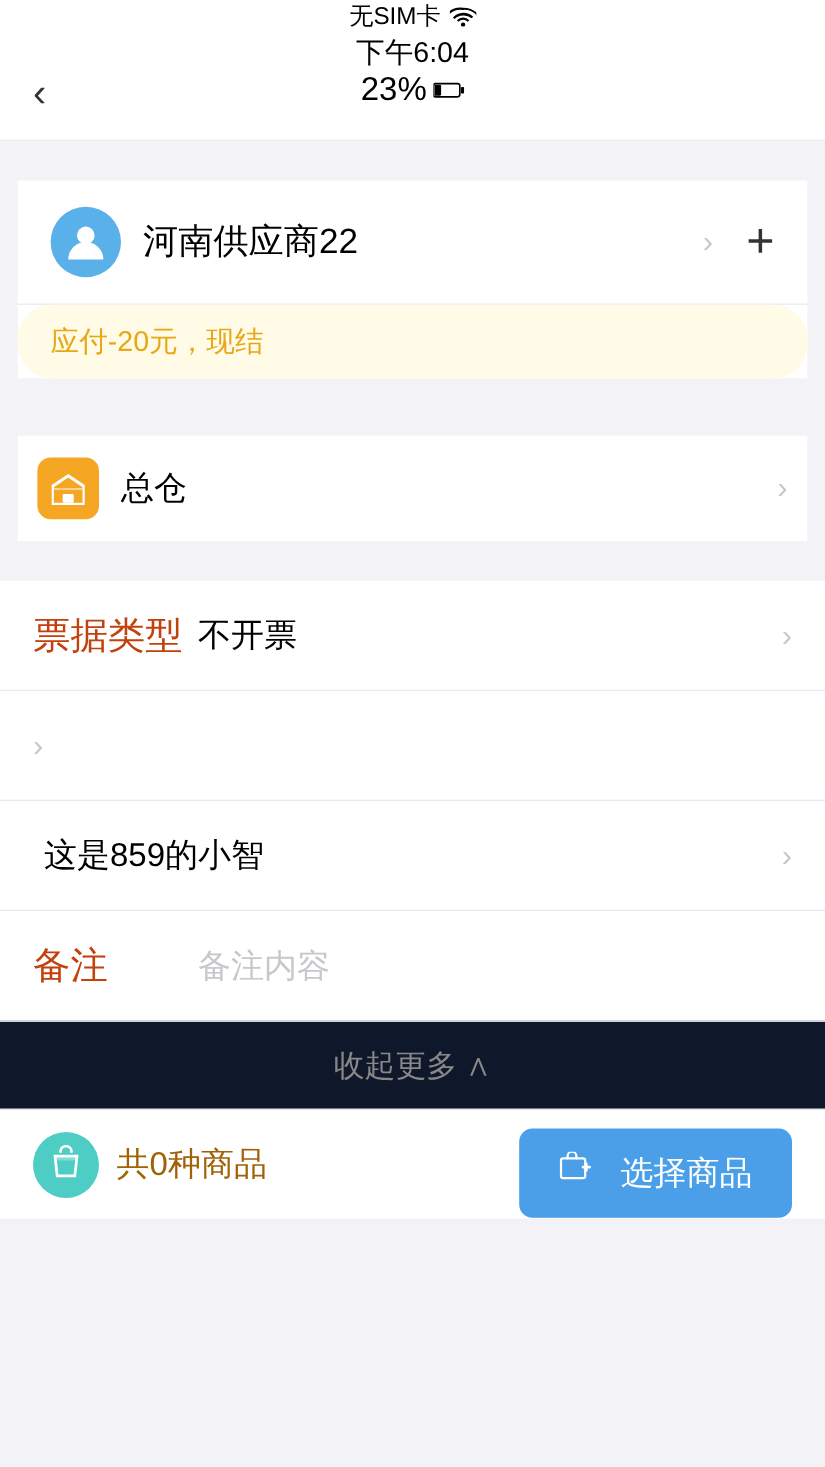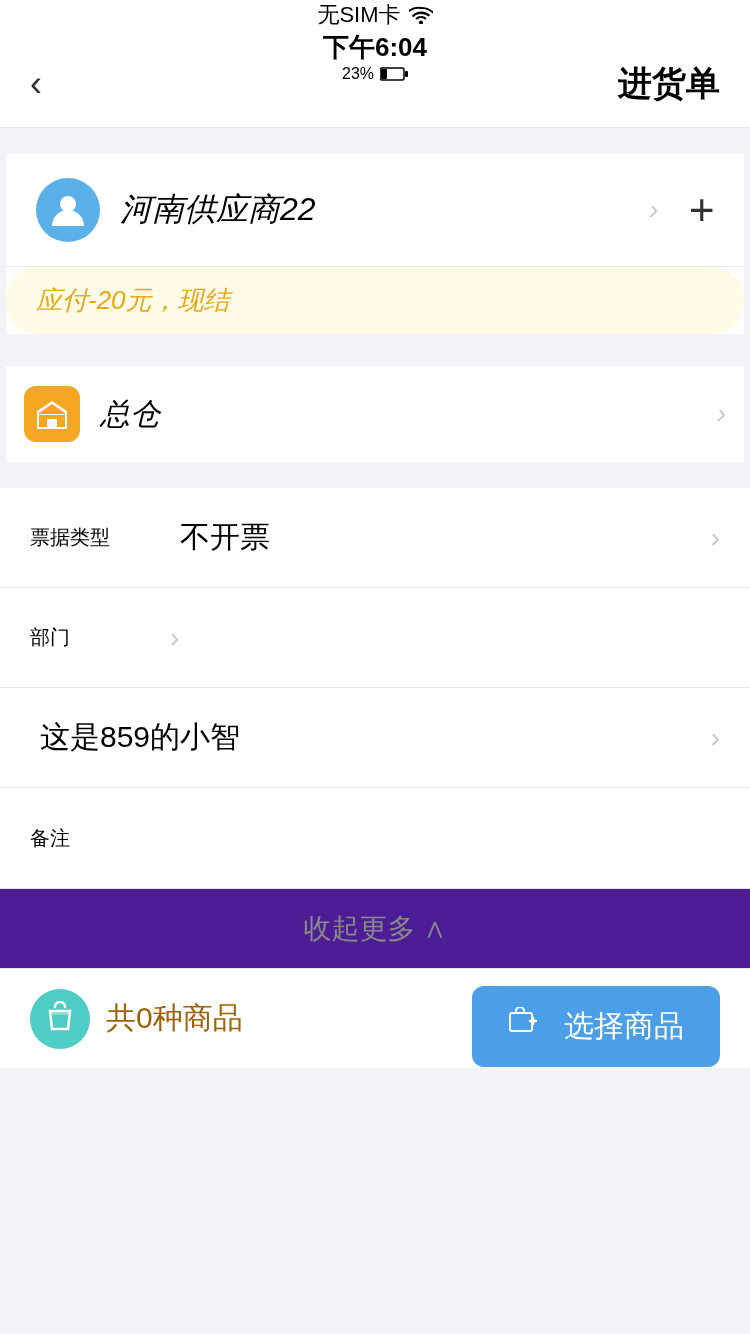--- a/index.html
+++ b/index.html
@@ -18,22 +18,22 @@
       background: #fff;
       display: flex;
       align-items: center;
       justify-content: space-between;
       padding: 0 20px;
       font-size: 24px;
       color: #000;
       flex-direction: column;
     }
     .status-left { display: flex; align-items: center; gap: 8px; font-size: 22px; }
-    .status-center { font-size: 26px; font-weight: 700; }
-    .status-right { display: flex; align-items: center; gap: 6px; font-size: 16px; }
+    .status-center { font-size: 26px; font-weight: 400; }
+    .status-right { display: flex; align-items: center; gap: 6px; font-size: 30px; }
 
     
     .nav-bar {
       height: 88px;
       background: #fff;
       display: flex;
       align-items: center;
       justify-content: space-between;
       padding: 0 30px;
       border-bottom: 1px solid #e5e5ea;
@@ -57,22 +57,21 @@
 
     
     .section-divider {
       height: 20px;
       background: #f2f2f7;
     }
 
     
     .card {
       background: #fff;
-      margin: 6px;
-      font-style: italic;
+      margin: 16px;
     }
 
     
     .supplier-row {
       display: flex;
       align-items: center;
       padding: 24px 30px;
       border-bottom: 1px solid #e5e5ea;
     }
     .supplier-avatar {
@@ -153,42 +152,42 @@
     .form-row {
       display: flex;
       align-items: center;
       padding: 0 30px;
       height: 100px;
       border-bottom: 1px solid #e5e5ea;
       cursor: pointer;
     }
     .form-row:last-child { border-bottom: none; }
     .form-key {
-      font-size: 20px;
-      color: #000000;
+      font-size: 34px;
+      color: #c2410c;
       width: 140px;
       flex-shrink: 0;
     }
     .form-value {
       flex: 1;
       font-size: 30px;
       color: #000;
       padding-left: 10px;
     }
     .form-value.placeholder {
       color: #c7c7cc;
     }
     .form-chevron {
       font-size: 28px;
       color: #c7c7cc;
     }
 
     
     .collapse-bar {
-      background: #4c1d95;
+      background: #0f172a;
       height: 80px;
       display: flex;
       align-items: center;
       justify-content: center;
       font-size: 28px;
       color: #888;
       cursor: pointer;
       border-top: 1px solid #e5e5ea;
     }
 
@@ -256,21 +255,20 @@
     <svg width="28" height="16" viewBox="0 0 28 16">
       <rect x="0" y="2" width="24" height="12" rx="2" ry="2" fill="none" stroke="#000" stroke-width="1.5"></rect>
       <rect x="25" y="5" width="3" height="6" rx="1" fill="#000"></rect>
       <rect x="1" y="3" width="6" height="10" rx="1" fill="#000"></rect>
     </svg>
   </div>
 </div>
 
 <div class="nav-bar">
   <div class="nav-back">‹</div>
-  <div class="nav-title">进货单</div>
 </div>
 
 <div class="section-divider"></div>
 
 <div class="card">
   <div class="supplier-row">
     <div class="supplier-avatar">
       <svg viewBox="0 0 40 40">
         <circle cx="20" cy="14" r="8" fill="#fff"></circle>
         <path d="M4 36c0-8.837 7.163-16 16-16s16 7.163 16 16" fill="#fff"></path>
@@ -304,31 +302,31 @@
 
 <div class="form-section">
 
   <div class="form-row">
     <div class="form-key">票据类型</div>
     <div class="form-value">不开票</div>
     <div class="form-chevron">›</div>
   </div>
 
   <div class="form-row">
-    <div class="form-key">部门</div>
     <div class="form-chevron">›</div>
   </div>
 
   <div class="form-row">
     <div class="form-value">这是859的小智</div>
     <div class="form-chevron">›</div>
   </div>
 
   <div class="form-row">
     <div class="form-key">备注</div>
+    <div class="form-value placeholder">备注内容</div>
   </div>
 </div>
 
 <div class="collapse-bar">
   <span>收起更多 ∧</span>
 </div>
 
 <div class="bottom-bar">
   <div class="product-icon">
     <svg viewBox="0 0 36 36">

